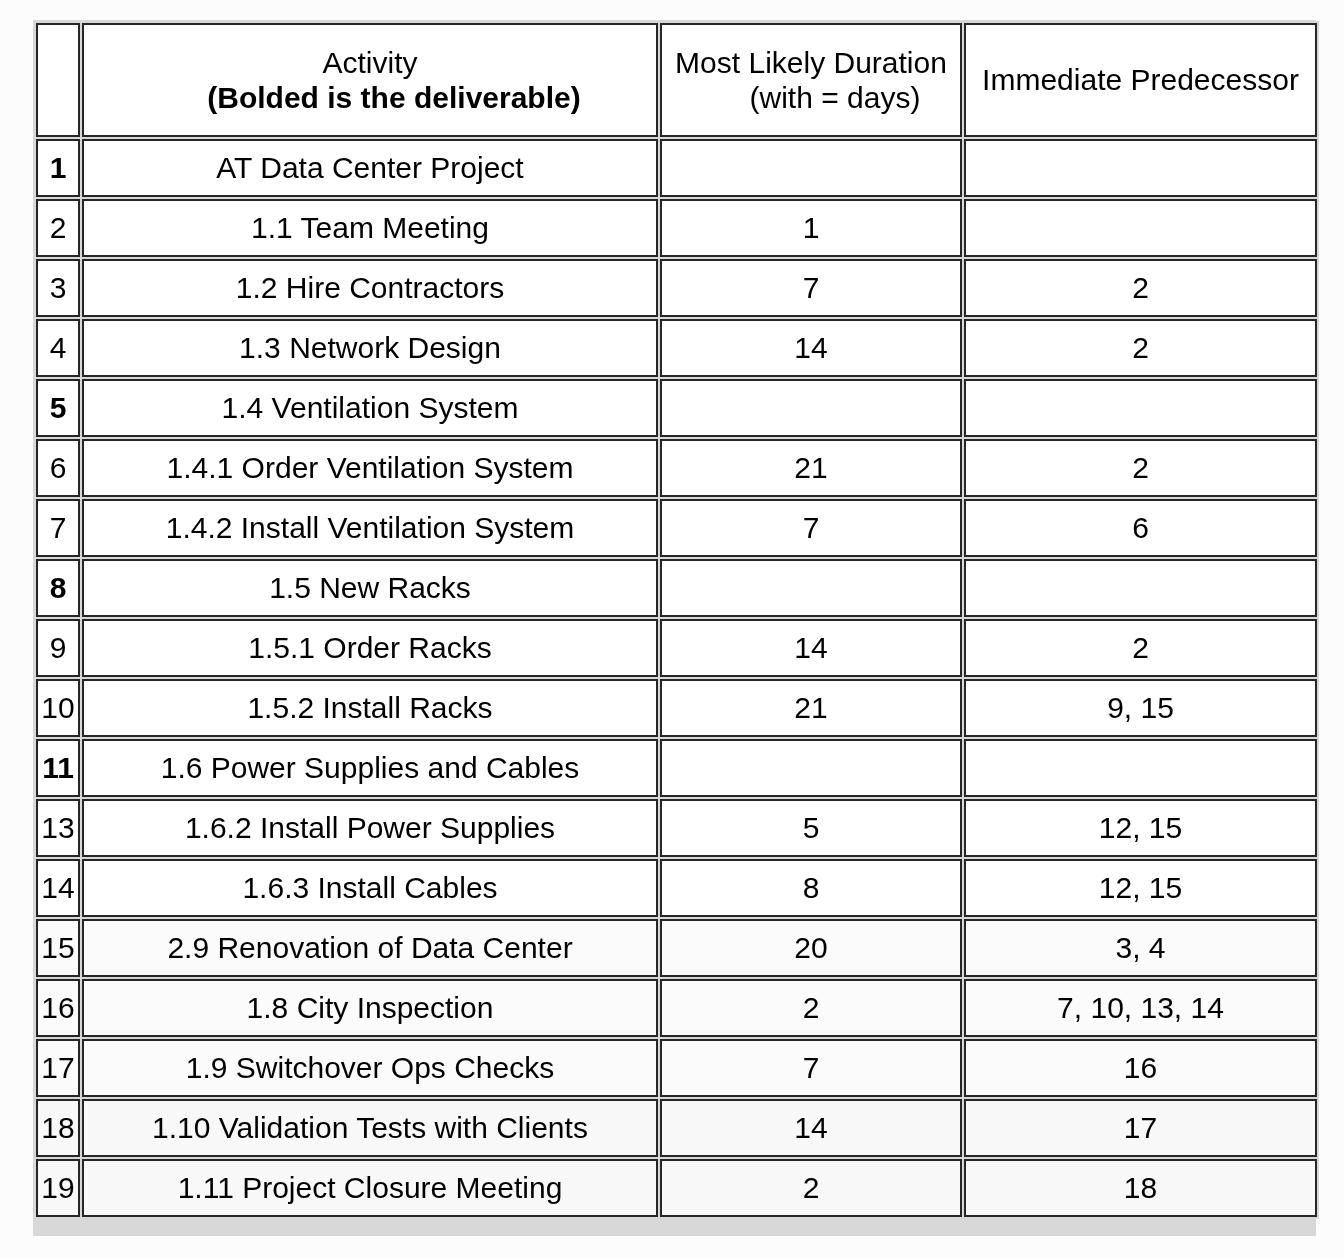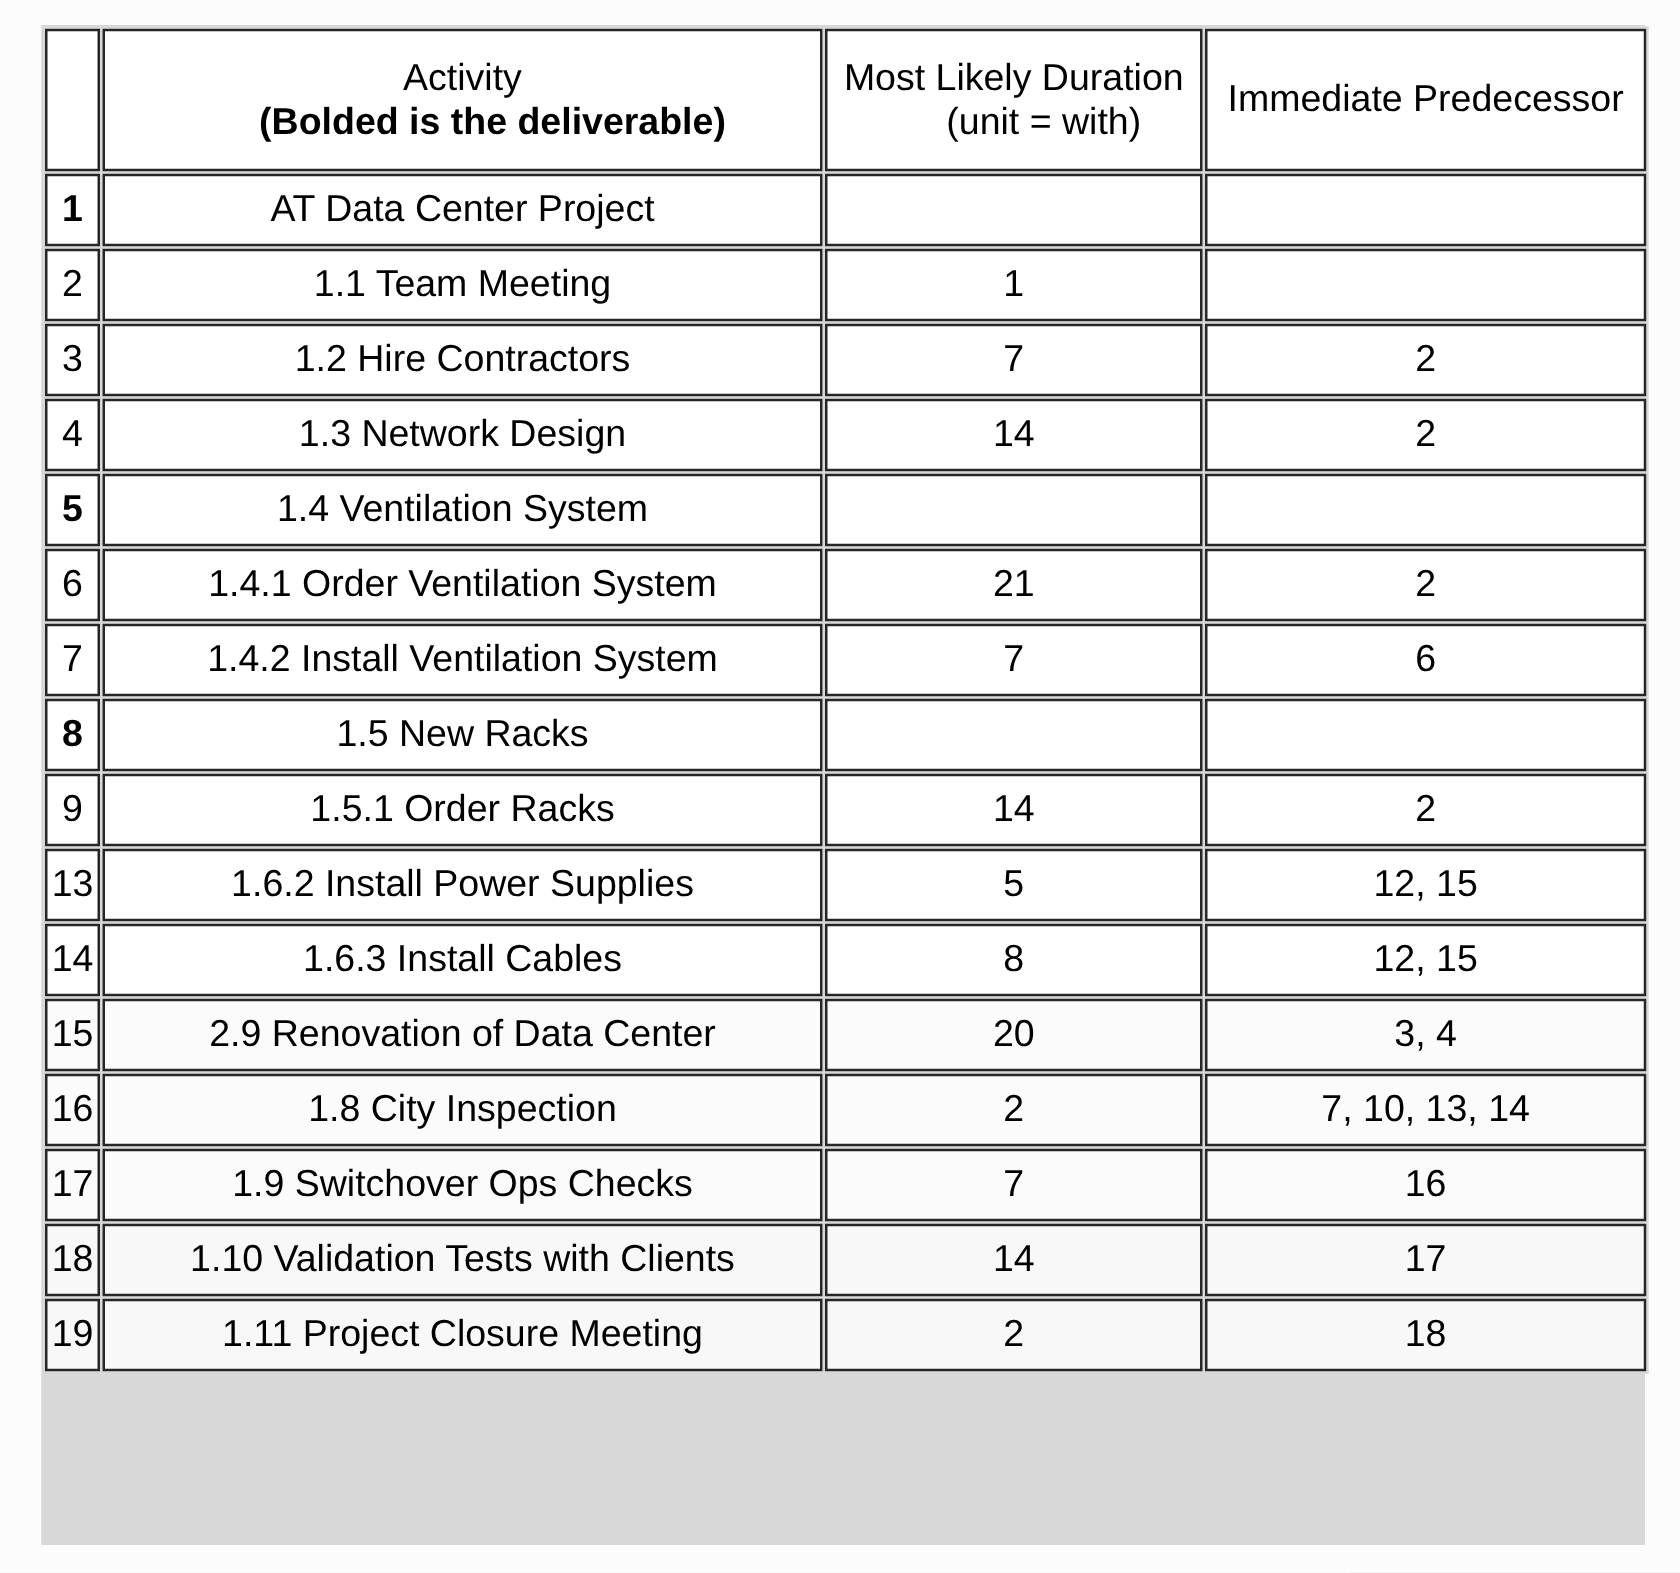--- a/index.html
+++ b/index.html
@@ -98,21 +98,21 @@
         <tr>
           <th class="hdr">
             <span></span>
           </th>
           <th class="hdr">
             <span class="hl1">Activity</span>
             <span class="hl2 bold" style="font-weight:bold">(Bolded is the deliverable)</span>
           </th>
           <th class="hdr">
             <span class="hl1">Most Likely Duration</span>
-            <span class="hl2">(unit = with)</span>
+            <span class="hl2">(with = days)</span>
           </th>
           <th class="hdr">
             <span>Immediate Predecessor</span>
           </th>
         </tr>
       </thead>
       <tbody id="tbody">
           <tr>
             <td class="idx" style="font-weight: bold;">1</td>
             <td class="row act bold">AT Data Center Project</td>
@@ -159,20 +159,32 @@
             <td class="idx" style="font-weight: bold;">8</td>
             <td class="row act bold">1.5 New Racks</td>
             <td class="row dur"></td>
             <td class="row pred"></td>
           </tr>
           <tr>
             <td class="idx">9</td>
             <td class="row act">1.5.1 Order Racks</td>
             <td class="row dur">14</td>
             <td class="row pred">2</td>
+          </tr>
+          <tr>
+            <td class="idx">10</td>
+            <td class="row act">1.5.2 Install Racks</td>
+            <td class="row dur">21</td>
+            <td class="row pred">9, 15</td>
+          </tr>
+          <tr>
+            <td class="idx" style="font-weight: bold;">11</td>
+            <td class="row act bold">1.6 Power Supplies and Cables</td>
+            <td class="row dur"></td>
+            <td class="row pred"></td>
           </tr>
           <tr>
             <td class="idx">13</td>
             <td class="row act">1.6.2 Install Power Supplies</td>
             <td class="row dur">5</td>
             <td class="row pred">12, 15</td>
           </tr>
           <tr>
             <td class="idx">14</td>
             <td class="row act">1.6.3 Install Cables</td>

